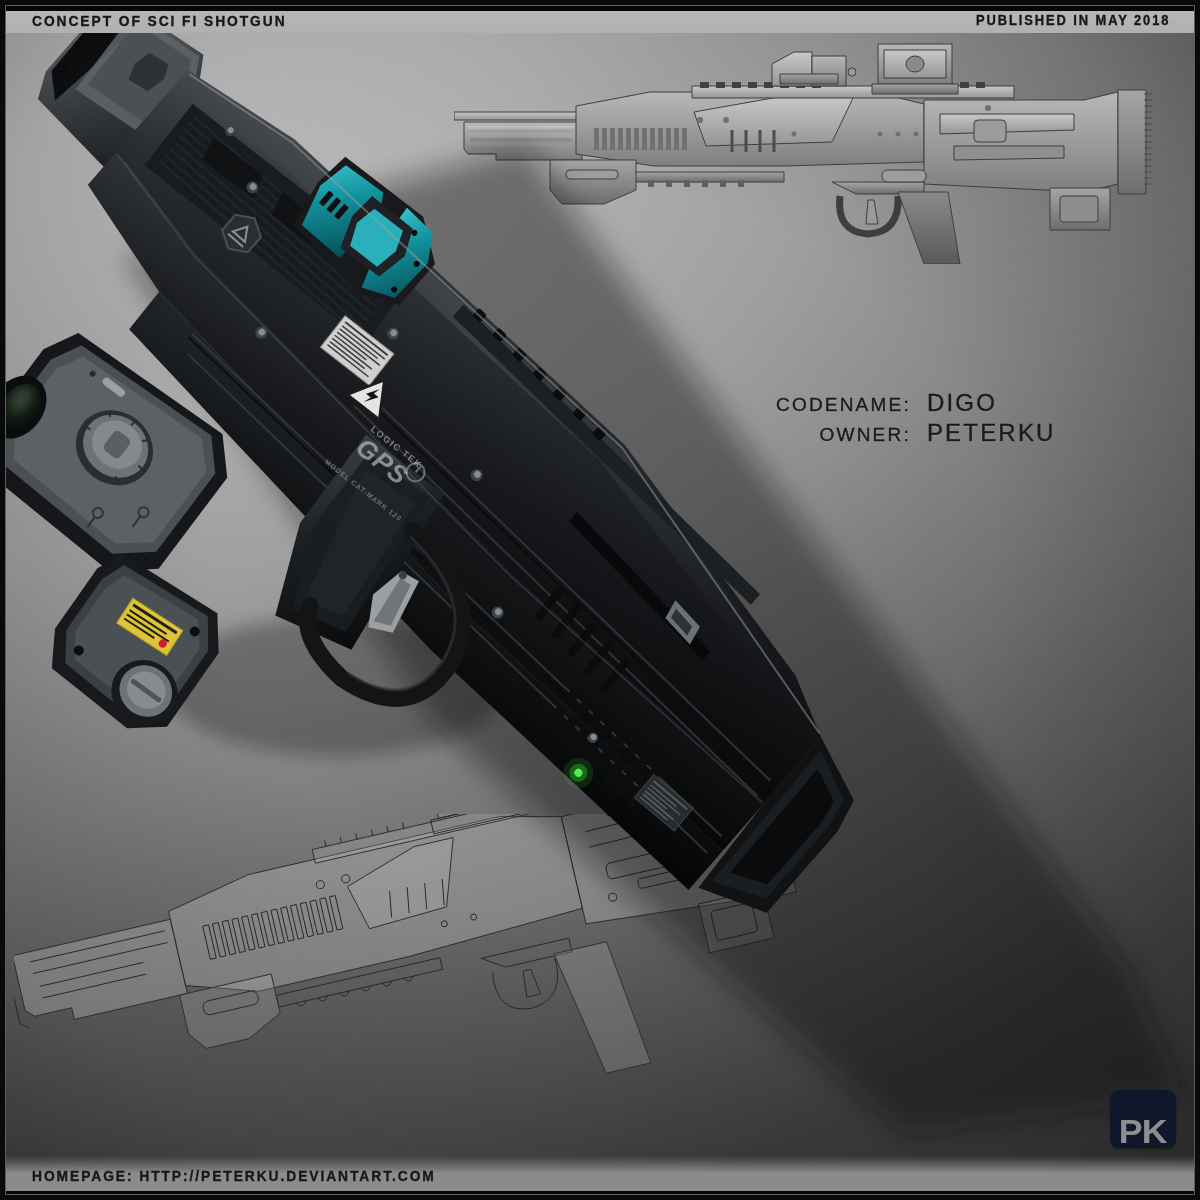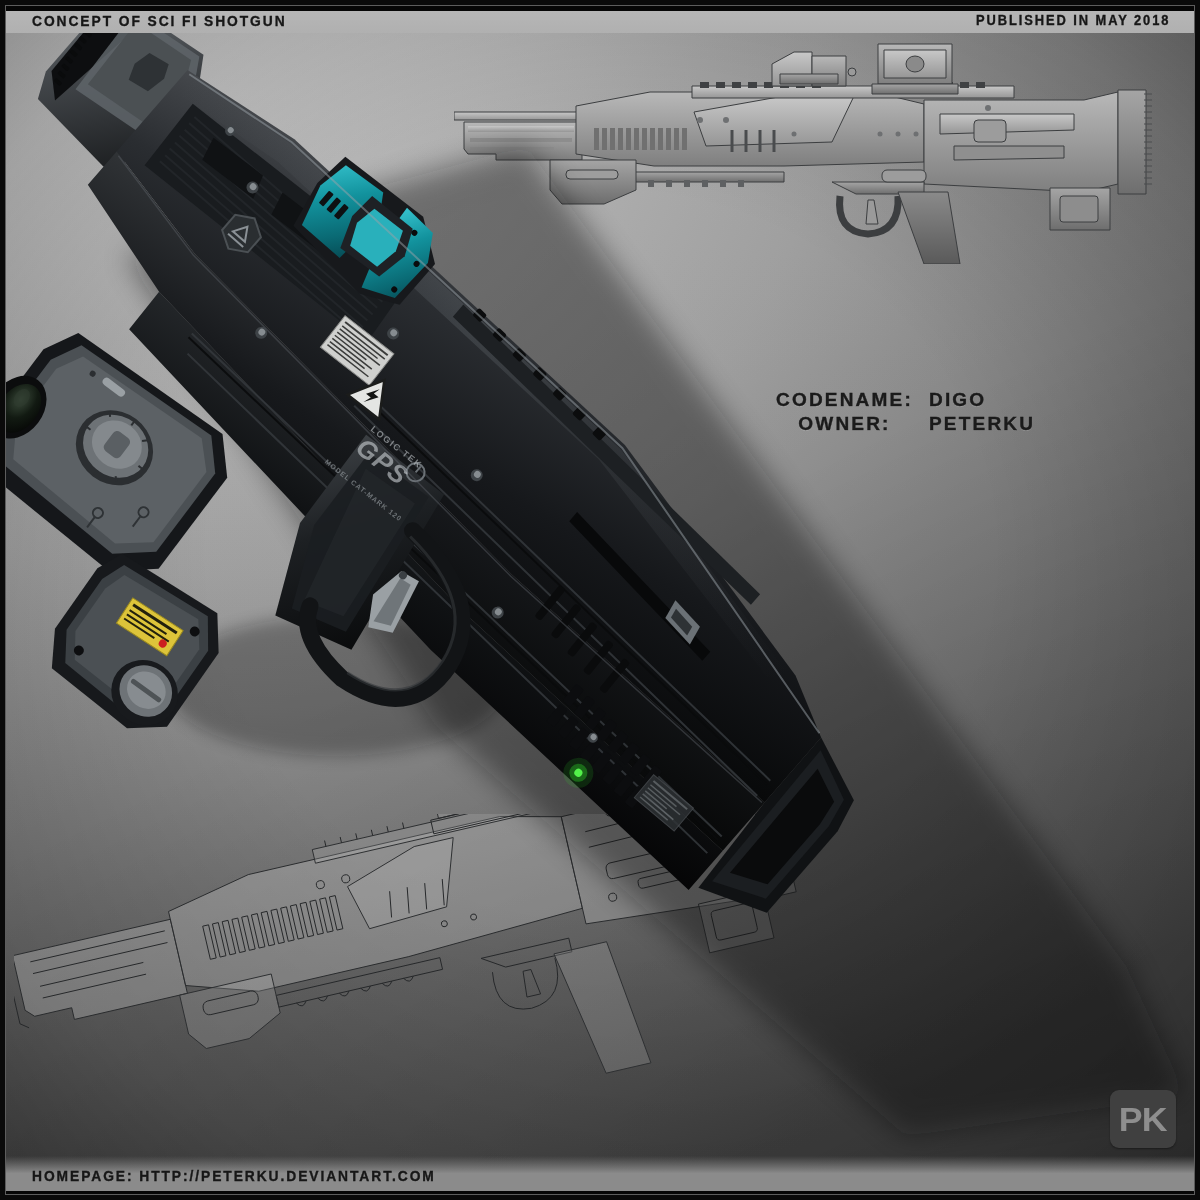--- a/index.html
+++ b/index.html
@@ -49,34 +49,34 @@
 
   #title{position:absolute;left:26px;top:6px;font-size:15px;z-index:61;}
   #published{position:absolute;right:24px;top:6px;font-size:14px;z-index:61;}
   #homepage{position:absolute;left:26px;bottom:10px;font-size:15px;z-index:61;}
 
   
   #spec{position:absolute;left:770px;top:382px;z-index:55;}
   #spec table{border-collapse:collapse;}
   #spec td{padding:1px 0;vertical-align:baseline;}
   .spec-key{
-    text-align:center;padding-right:16px !important;font-size:19px;
-    font-weight:700;color:#1b1b1b;letter-spacing:2.2px;
+    text-align:right;padding-right:16px !important;font-size:19px;
+    font-weight:400;color:#1b1b1b;letter-spacing:2.2px;
     text-shadow:0 1px 0 rgba(255,255,255,.16);
   }
   .spec-val{
-    text-align:left;font-size:19px;font-weight:700;color:#1b1b1b;
+    text-align:left;font-size:24px;font-weight:400;color:#1b1b1b;
     letter-spacing:2.2px;text-shadow:0 1px 0 rgba(255,255,255,.16);
   }
 
   
   #pklogo{
     position:absolute;right:18px;bottom:46px;width:66px;height:58px;
-    border-radius:9px;background:#404040;z-index:56;
-    display:flex;align-items:center;justify-content:center;
+    border-radius:9px;background:#0f172a;z-index:56;
+    display:flex;align-items:flex-end;justify-content:center;
     box-shadow:0 1px 2px rgba(0,0,0,.4);
   }
   #pklogo span{
     font-family:"Liberation Sans", sans-serif;font-weight:700;
     font-size:34px;color:#8e8e8e;letter-spacing:-1px;line-height:1;
     transform:scaleX(1.05);
   }
 
   
   #mainrender{position:absolute;left:0;top:0;width:1200px;height:1200px;z-index:30;}

